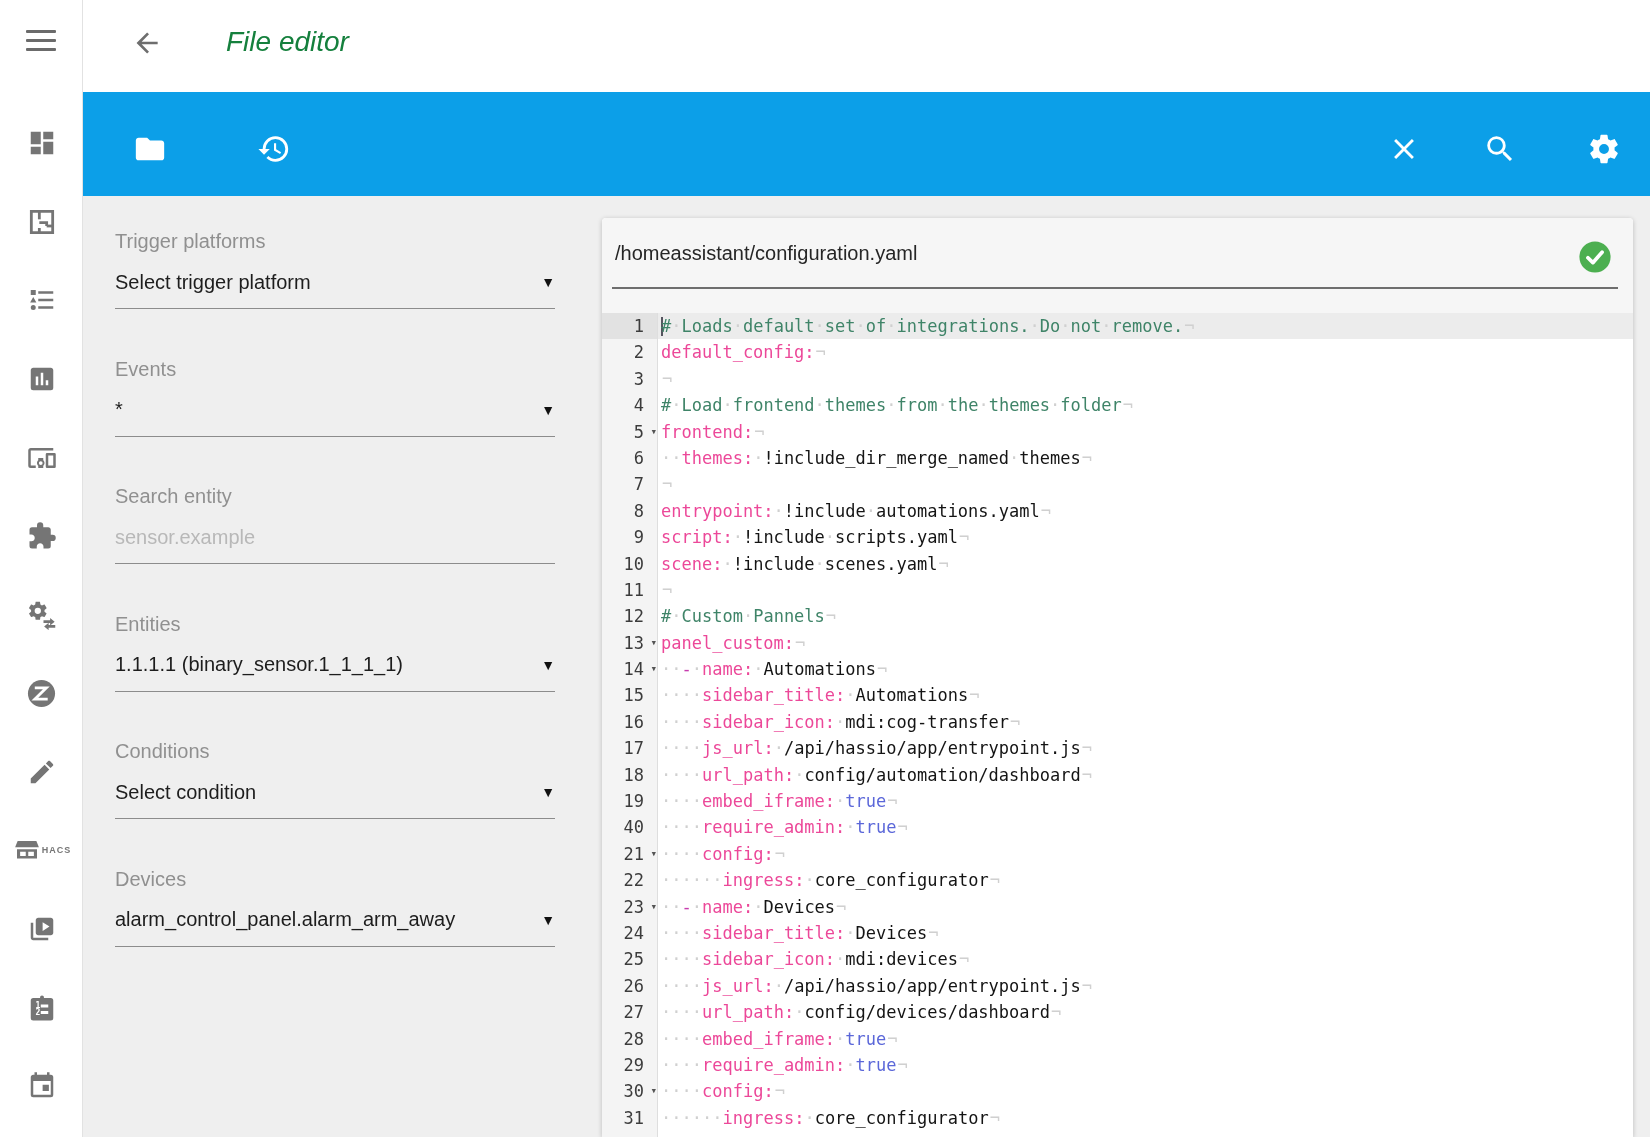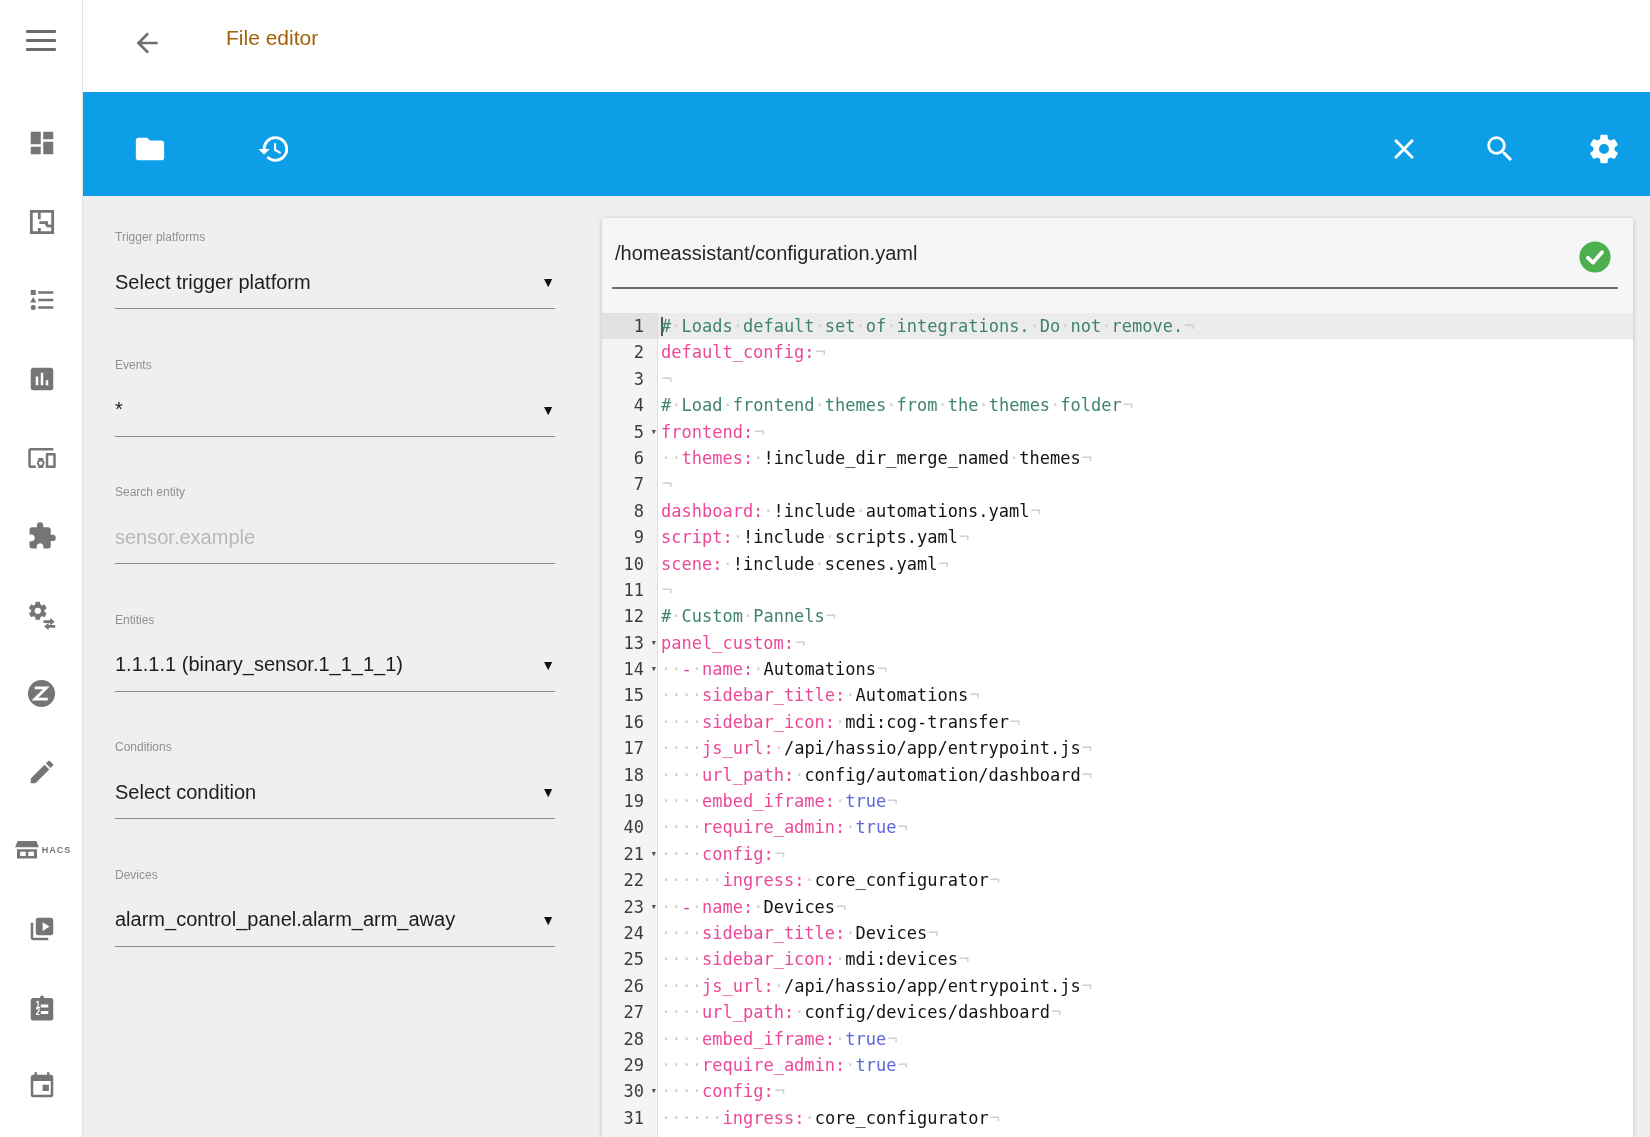--- a/index.html
+++ b/index.html
@@ -13,33 +13,33 @@
   .hamburger { position:absolute; left:26px; top:30px; width:30px; height:28px; cursor:pointer; }
   .hamburger span { display:block; height:3px; background:#6b6b6b; margin-bottom:6px; border-radius:1px; }
   .nav { position:absolute; left:0; top:104px; width:83px; list-style:none; }
   .nav li { height:78.6px; display:flex; flex-direction:row; align-items:center; justify-content:center; cursor:pointer; }
   .nav svg { display:block; }
   .hacs-label { font-size:9px; letter-spacing:1px; color:#757575; margin-top:-1px; font-weight:bold; }
 
   
   .header { position:absolute; left:83px; top:0; right:0; height:92px; background:#ffffff; }
   .back-btn { position:absolute; left:48px; top:27px; width:32px; height:32px; cursor:pointer; }
-  .page-title { position:absolute; left:143px; top:26px; font-size:21px; color:#a16207; }
+  .page-title { position:absolute; left:143px; top:26px; font-size:28px; color:#15803d;font-style:italic; }
 
   
   .toolbar { position:absolute; left:83px; top:92px; right:0; height:104px; background:#0C9FE8; }
   .tbtn { position:absolute; top:40px; width:34px; height:34px; cursor:pointer; }
 
   
   .content { position:absolute; left:83px; top:196px; right:0; bottom:0; background:#efefef; }
 
   
   .form-panel { position:absolute; left:115px; top:196px; width:440px; padding-top:34px; }
   .field { height:127.5px; }
-  .flabel { font-size:12px; color:#909090; height:22px; }
+  .flabel { font-size:20px; color:#909090; height:22px; }
   .vrow { margin-top:17px; height:26px; display:flex; justify-content:space-between; align-items:center; cursor:pointer; }
   .fvalue { font-size:20px; color:#1d1d1d; white-space:nowrap; }
   .fvalue.ph { color:#b8b8b8;text-align:right; }
   .dd-arrow { font-size:14px; color:#111; margin-left:8px; }
   .frule { margin-top:13px; border-bottom:1px solid #8c8c8c; }
 
   
   .editor-card { position:absolute; left:602px; top:218px; width:1031px; height:919px;
                  background:#ffffff; border-radius:4px 4px 0 0;
                  box-shadow:0 1px 5px rgba(0,0,0,0.22); overflow:hidden; }
@@ -286,21 +286,21 @@
         <div class="line">
           <div class="gut">6</div>
           <div class="cd"><span class="ws">·</span><span class="ws">·</span><span class="tk-key">themes:</span><span class="ws">·</span><span class="tk-text">!include_dir_merge_named</span><span class="ws">·</span><span class="tk-text">themes</span><span class="eol">¬</span></div>
         </div>
         <div class="line">
           <div class="gut">7</div>
           <div class="cd"><span class="eol">¬</span></div>
         </div>
         <div class="line">
           <div class="gut">8</div>
-          <div class="cd"><span class="tk-key">dashboard:</span><span class="ws">·</span><span class="tk-text">!include</span><span class="ws">·</span><span class="tk-text">automations.yaml</span><span class="eol">¬</span></div>
+          <div class="cd"><span class="tk-key">entrypoint:</span><span class="ws">·</span><span class="tk-text">!include</span><span class="ws">·</span><span class="tk-text">automations.yaml</span><span class="eol">¬</span></div>
         </div>
         <div class="line">
           <div class="gut">9</div>
           <div class="cd"><span class="tk-key">script:</span><span class="ws">·</span><span class="tk-text">!include</span><span class="ws">·</span><span class="tk-text">scripts.yaml</span><span class="eol">¬</span></div>
         </div>
         <div class="line">
           <div class="gut">10</div>
           <div class="cd"><span class="tk-key">scene:</span><span class="ws">·</span><span class="tk-text">!include</span><span class="ws">·</span><span class="tk-text">scenes.yaml</span><span class="eol">¬</span></div>
         </div>
         <div class="line">

